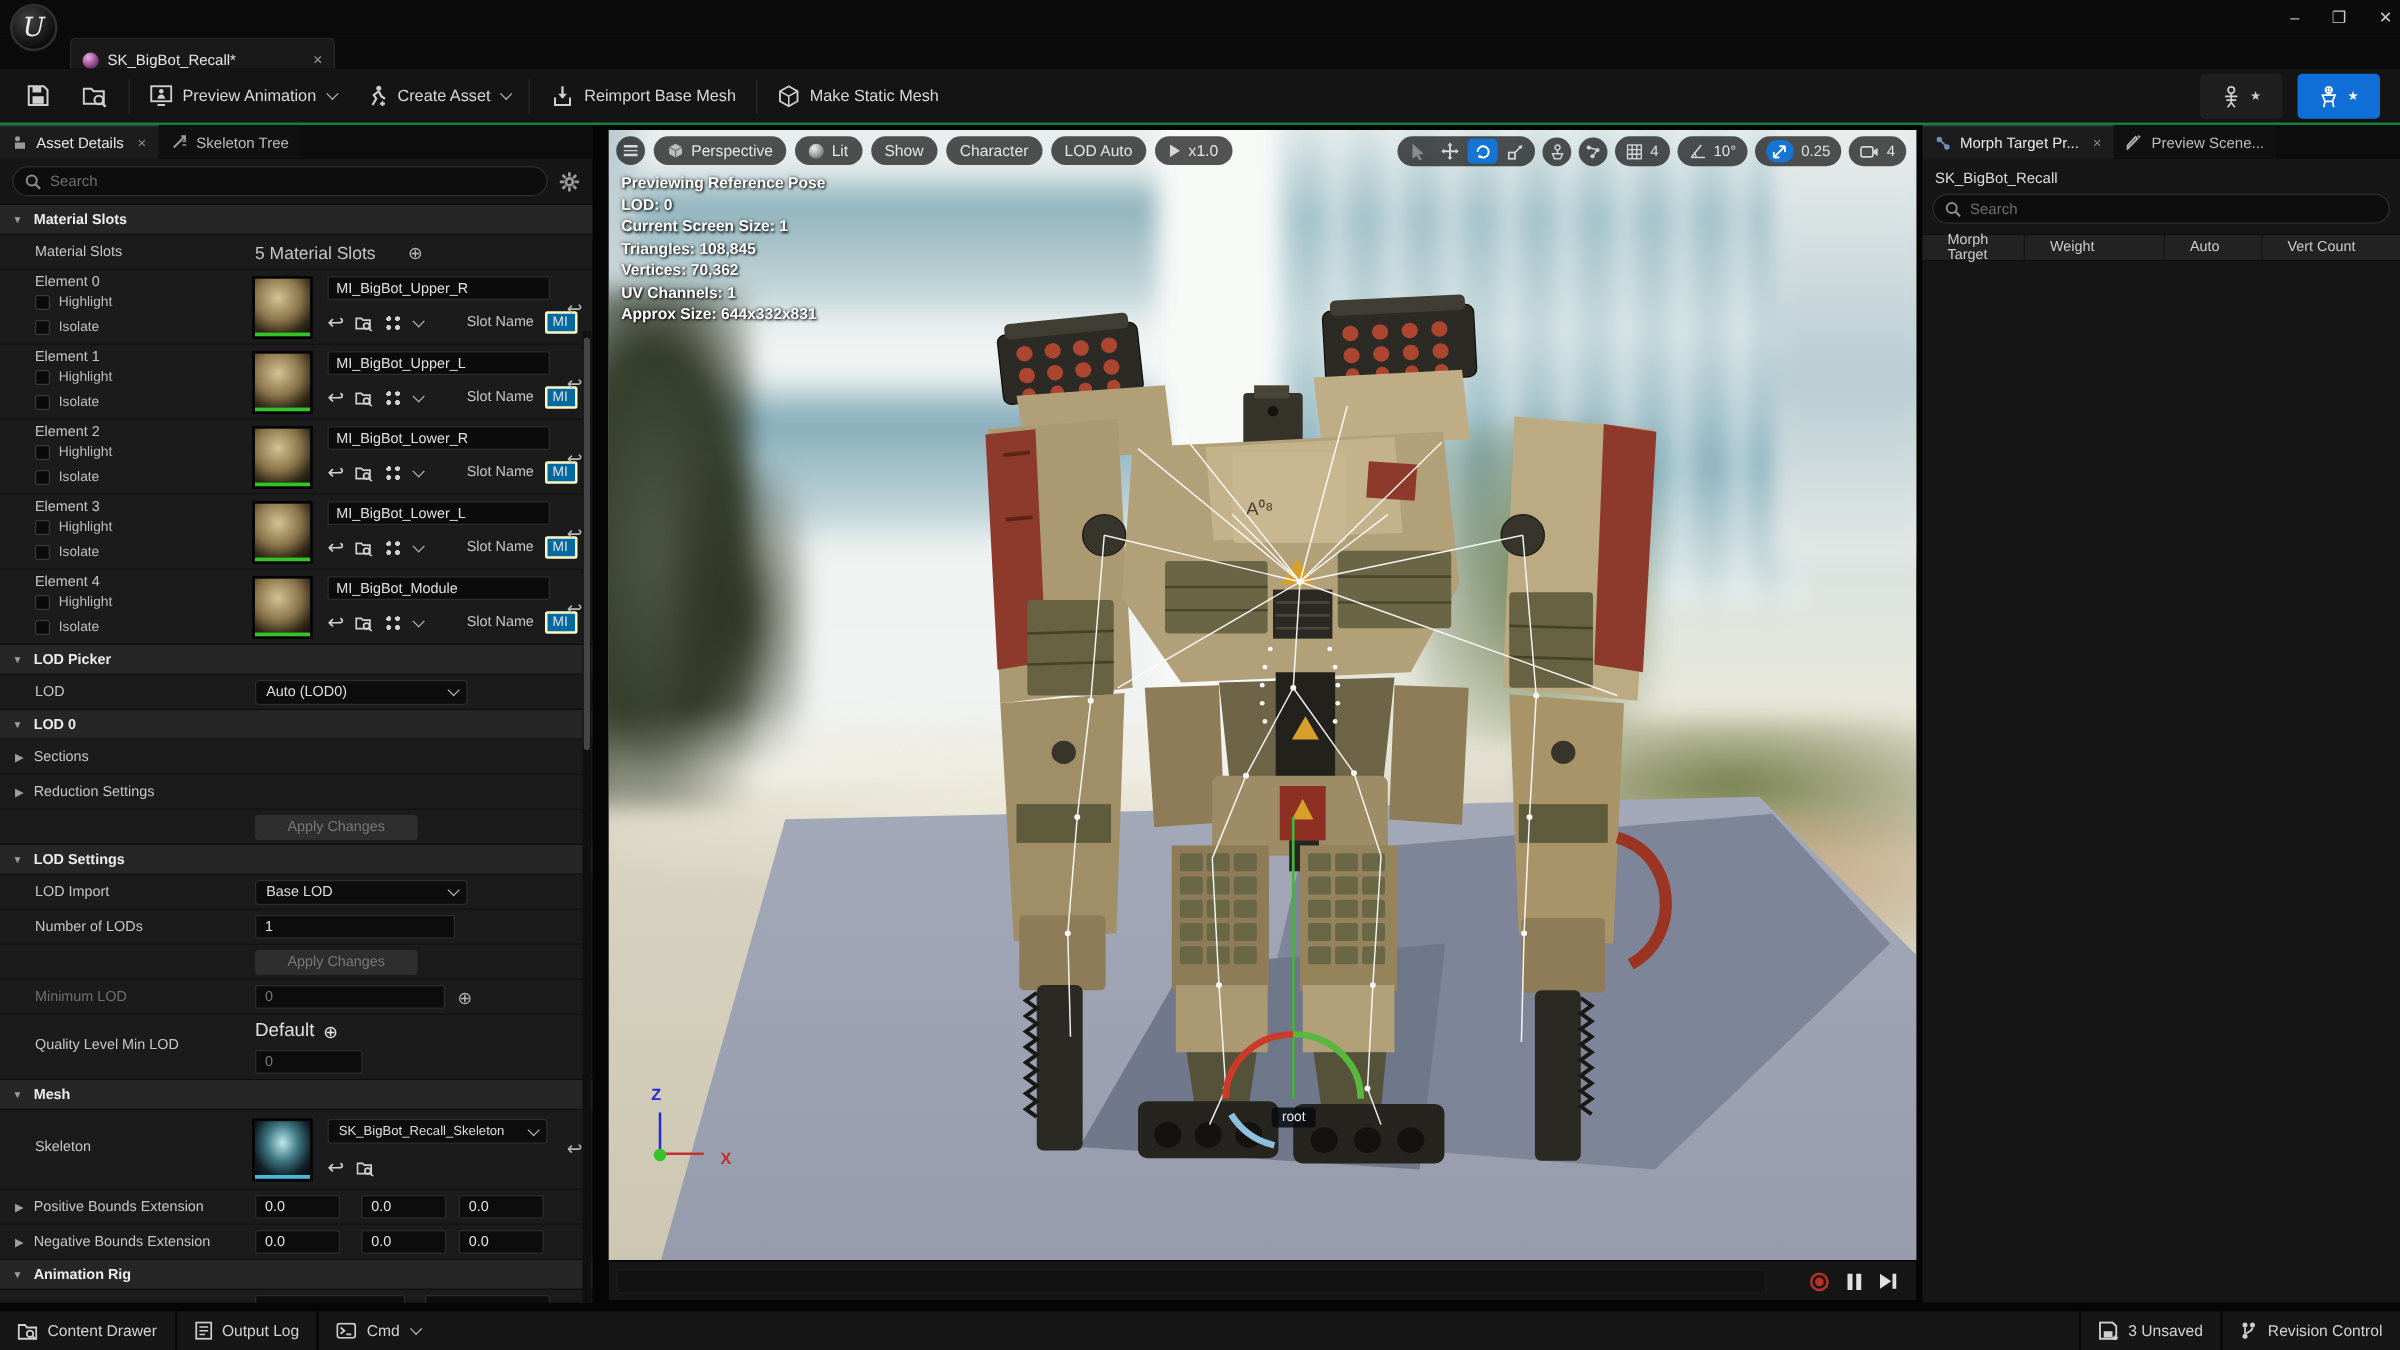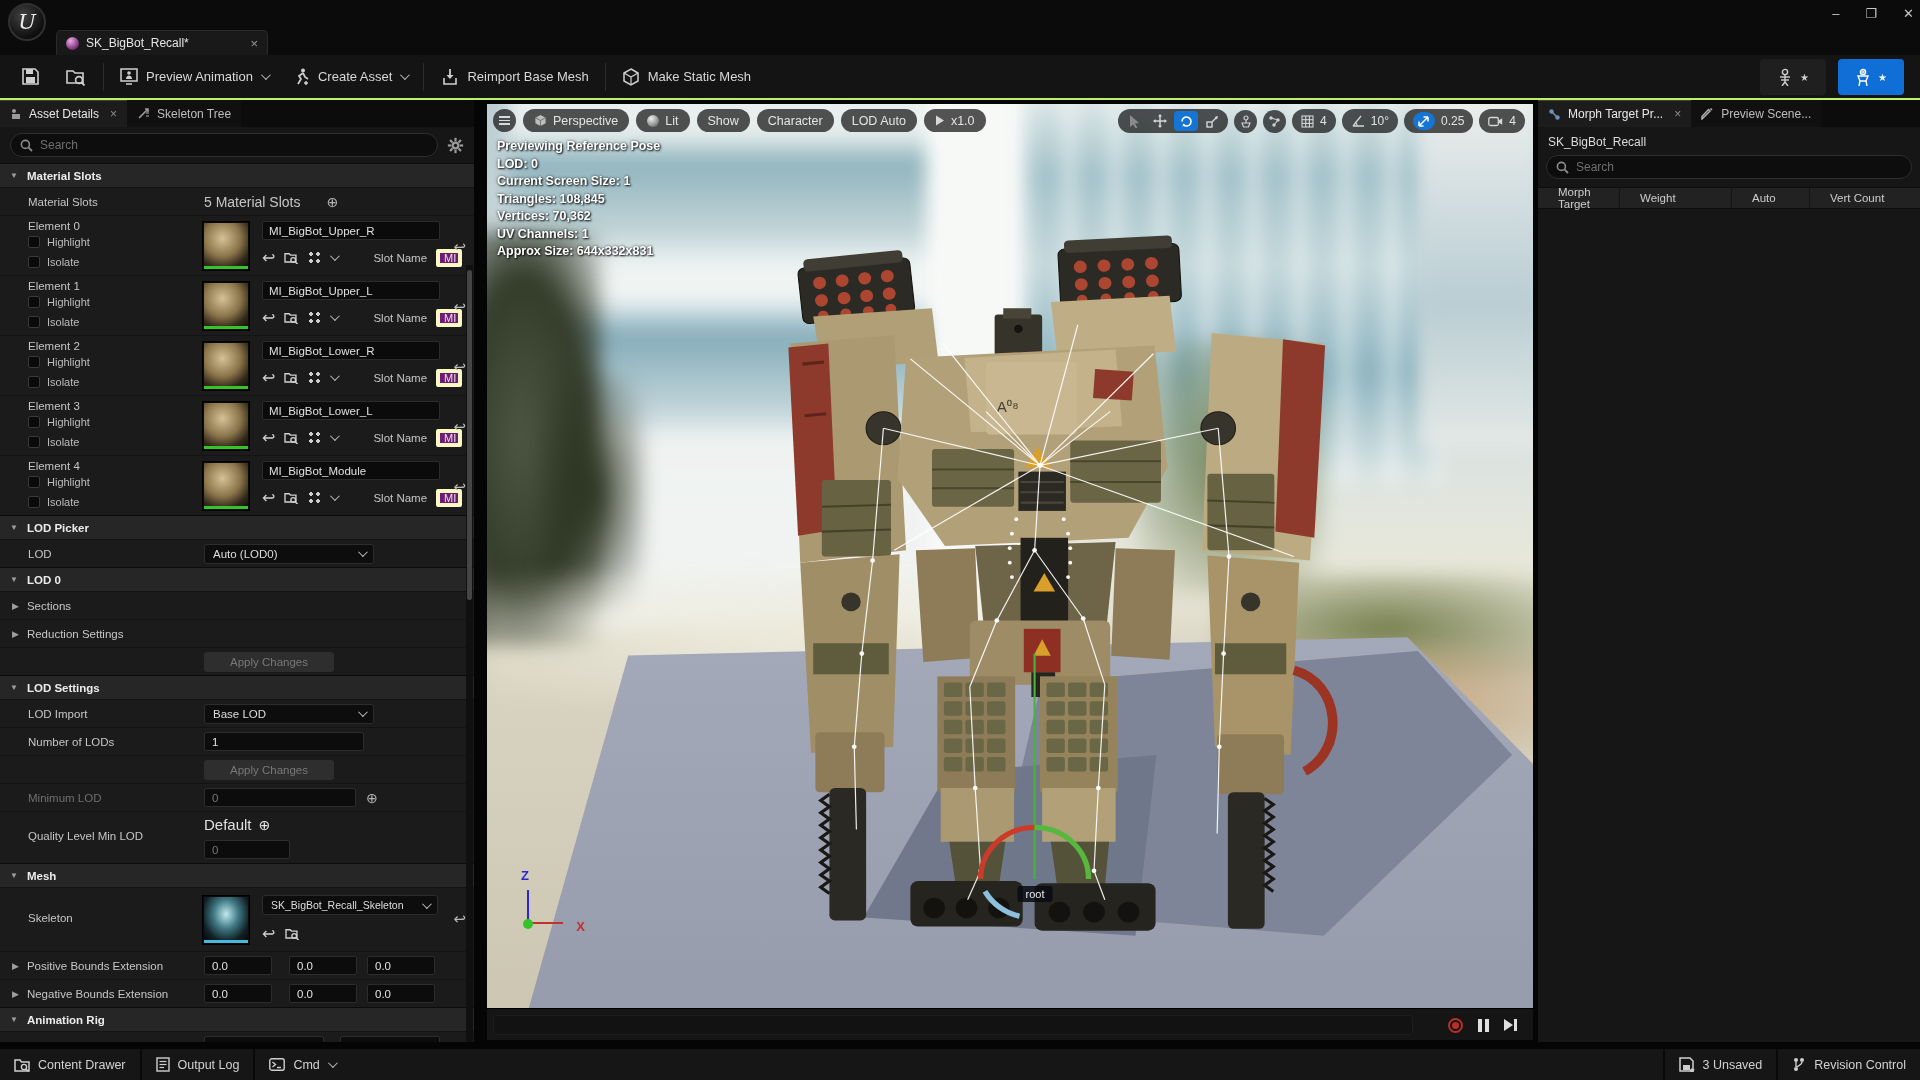--- a/index.html
+++ b/index.html
@@ -5,26 +5,26 @@
 *{box-sizing:border-box;margin:0;padding:0}
 html,body{width:1920px;height:1080px;background:#050505;font-family:"Liberation Sans",sans-serif;overflow:hidden}
 #app{position:relative;width:1920px;height:1080px;color:#cfcfcf}
 
 .titlebar{position:absolute;left:0;top:0;right:0;height:27px;background:#0b0b0b}
 .logo{position:absolute;left:8px;top:3px;width:38px;height:38px;border-radius:50%;background:radial-gradient(circle at 38% 32%,#424242,#0d0d0d 72%);border:2px solid #303030;display:flex;align-items:center;justify-content:center;z-index:9;color:#ececec;font-family:"DejaVu Serif",serif;font-size:21px;font-style:italic}
 .menus{position:absolute;left:66px;top:0;height:27px;display:flex;align-items:center;gap:34px;font-size:13px;color:#e2e2e2}
 .winctl{position:absolute;right:6px;top:0;height:27px;display:flex;align-items:center;gap:26px;color:#c7c7c7;font-size:13px}
 
 .tabrow{position:absolute;left:0;top:27px;right:0;height:28px;background:#0b0b0b}
-.doc-tab{position:absolute;left:56px;top:3px;width:212px;height:25px;background:#191919;border:1px solid #2a2a2a;border-bottom:none;border-radius:5px 5px 0 0;display:flex;align-items:center;padding:0 9px;gap:7px}
+.doc-tab{position:absolute;left:56px;top:3px;width:212px;height:25px;background:#191919;border:1px solid #2a2a2a;border-bottom:none;border-radius:5px 5px 0 0;display:flex;align-items:flex-end;padding:0 9px;gap:7px}
 .tab-sphere{width:13px;height:13px;border-radius:50%;background:radial-gradient(circle at 35% 30%,#eaabe4,#8b3f86 60%,#3a1240);flex:none}
 .doc-tab .t{color:#e6e6e6;font-size:12px;white-space:nowrap}
 .doc-tab .x{margin-left:auto;color:#999;font-size:13px}
 
-.toolbar{position:absolute;left:0;top:55px;right:0;height:45px;background:#141414;border-bottom:2px solid #bef264;display:flex;align-items:center}
+.toolbar{position:absolute;left:0;top:55px;right:0;height:45px;background:#141414;border-bottom:2px solid #15803d;display:flex;align-items:center}
 .tbgrp{display:flex;align-items:center;height:100%}
 .tb-item{display:flex;align-items:center;gap:8px;color:#d8d8d8;font-size:13px;padding:0 13px;height:44px}
 .tb-sep{width:1px;height:28px;background:#2b2b2b;margin:0 3px}
 .chev{width:7px;height:7px;border-right:1.5px solid #b9b9b9;border-bottom:1.5px solid #b9b9b9;transform:rotate(45deg) translateY(-2px);display:inline-block}
 .mode-btns{position:absolute;right:16px;top:59px;display:flex;gap:12px}
 .mode-btn{width:66px;height:36px;border-radius:4px;background:#1f1f1f;display:flex;align-items:center;justify-content:center;gap:7px}
 .mode-btn.active{background:#0f6fd6}
 .star{color:#cfcfcf;font-size:10px}
 .mode-btn.active .star{color:#fff}
 
@@ -57,21 +57,21 @@
 .chkline{position:absolute;left:28px;display:flex;align-items:center;gap:7px;font-size:11px;color:#bdbdbd}
 .chkbox{width:12px;height:12px;background:#0a0a0a;border:1px solid #3a3a3a;border-radius:2px}
 .thumb{position:absolute;left:202px;top:5px;width:48px;height:50px;background:#0a0a0a;border:1px solid #000}
 .thumb .img{position:absolute;inset:1px 1px 4px 1px;background:radial-gradient(circle at 42% 36%,#d6c194,#8a744a 48%,#33291a 78%,#13100a)}
 .thumb .bar{position:absolute;left:1px;right:1px;bottom:1px;height:3px;background:#35c427}
 .thumb .img.skel{background:radial-gradient(ellipse at 50% 40%,#bfe9ee,#3f7884 40%,#112026 75%,#05090c)}
 .thumb .bar.blue{background:#49b8dc}
 .mfield{position:absolute;left:262px;top:5px;width:178px;height:19px;background:#0b0b0b;border:1px solid #2c2c2c;border-radius:2px;color:#e0e0e0;font-size:11.5px;display:flex;align-items:center;padding:0 6px;white-space:nowrap;overflow:hidden}
 .micons{position:absolute;left:262px;top:32px;display:flex;align-items:center;gap:9px}
 .slotname{font-size:11.5px;color:#c6c6c6;margin-left:27px}
-.slotfield{width:26px;height:18px;background:#701a75;border:4px solid #fef9c3;border-radius:2px;color:#e0e0e0;font-size:11px;display:flex;align-items:center;padding:0 4px;overflow:hidden}
+.slotfield{width:26px;height:18px;background:#0369a1;border:2px solid #fef9c3;border-radius:2px;color:#e0e0e0;font-size:11px;display:flex;align-items:center;padding:0 4px;overflow:hidden}
 .undo{position:absolute;right:8px;top:22px;color:#b5b5b5;font-size:15px}
 .icn{color:#cfcfcf}
 .dots4{width:13px;height:13px;display:inline-block;background:
  radial-gradient(circle 2px at 3px 3px,#cfcfcf 95%,transparent),
  radial-gradient(circle 2px at 10px 3px,#cfcfcf 95%,transparent),
  radial-gradient(circle 2px at 3px 10px,#cfcfcf 95%,transparent),
  radial-gradient(circle 2px at 10px 10px,#cfcfcf 95%,transparent)}
 .scroll{position:absolute;right:1px;top:165px;width:7px;height:800px;background:#101010}
 .scroll .thumbbar{position:absolute;left:1px;top:5px;width:5px;height:330px;background:#454545;border-radius:3px}
 .qrow{position:relative;height:52px;border-top:1px solid #131313;background:#1b1b1b}

